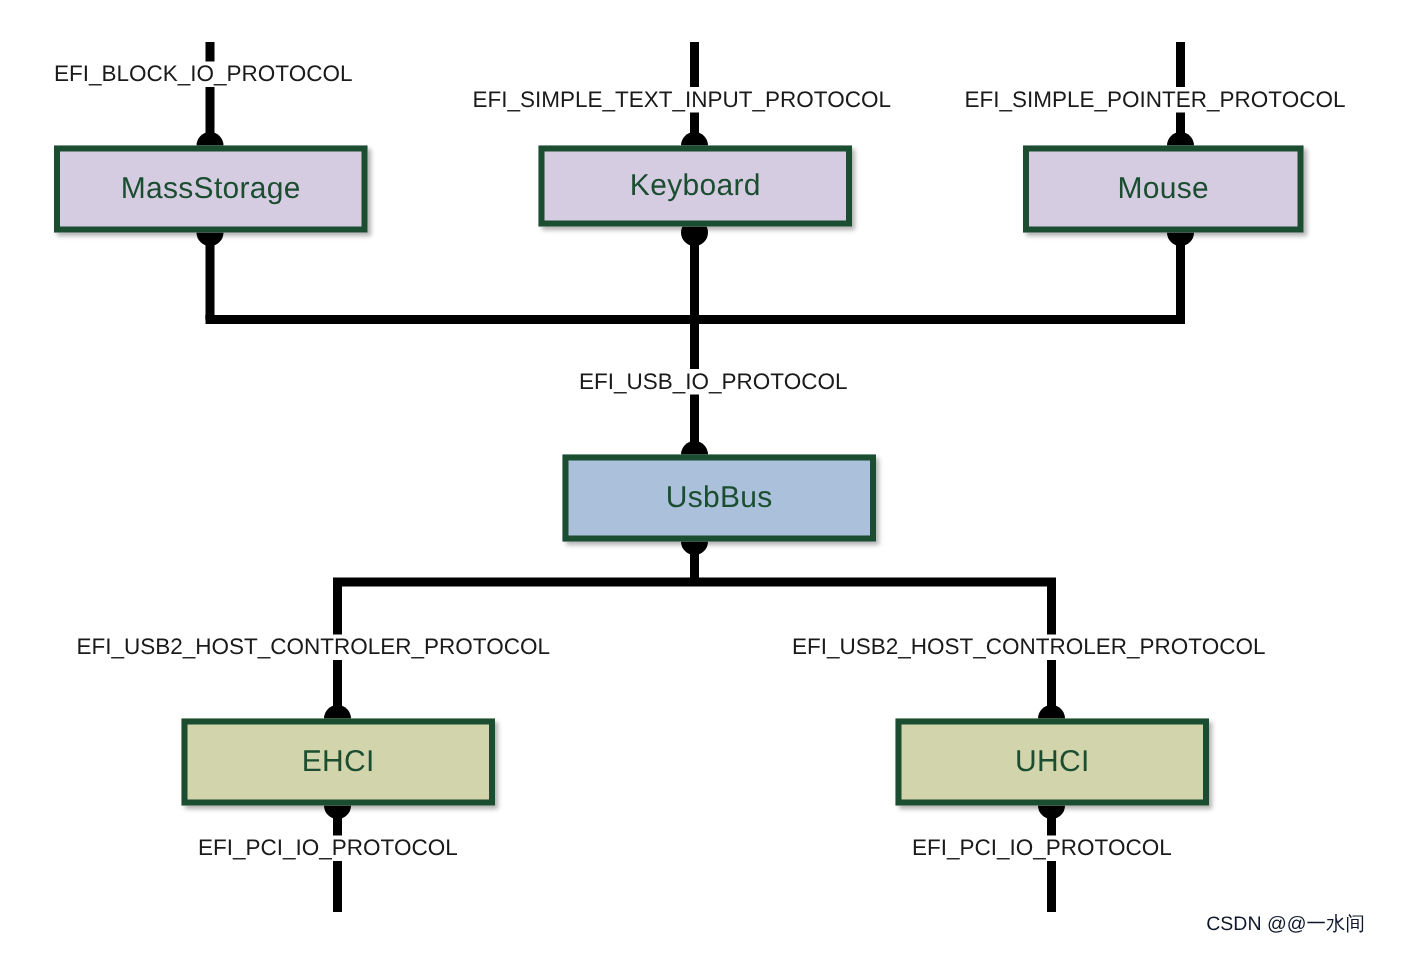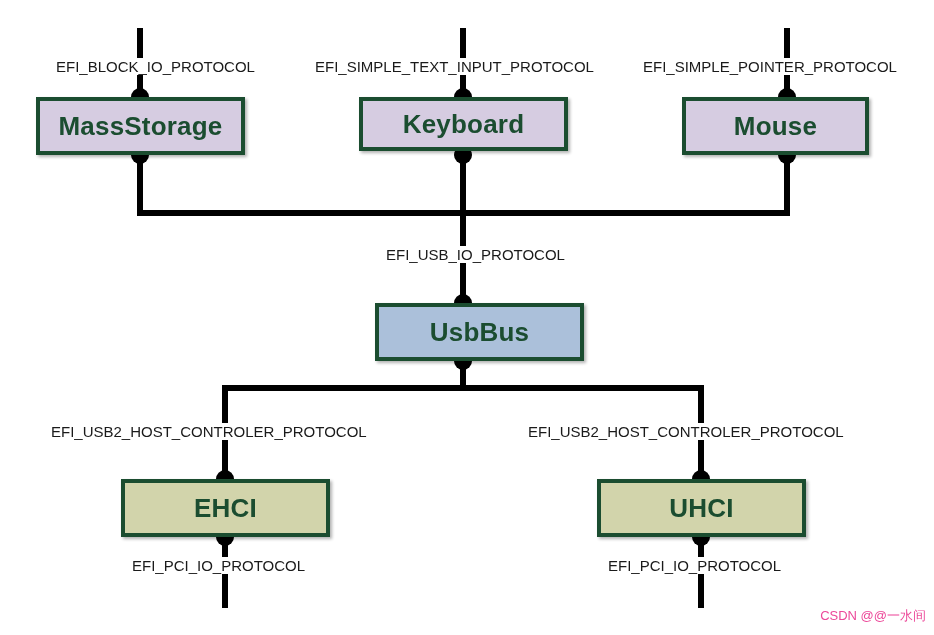--- a/index.html
+++ b/index.html
@@ -29,41 +29,41 @@
   .node {
     position: absolute;
     box-sizing: border-box;
     border: 4px solid #1b4d30;
     display: flex;
     align-items: center;
     justify-content: center;
     box-shadow: 2px 2px 3px rgba(0,0,0,0.30);
   }
   .node-label {
-    font-size: 26px;
-    font-weight: bold;
+    font-size: 20px;
+    font-weight: normal;
     color: #1b4d30;
     letter-spacing: 0.2px;
     white-space: nowrap;
   }
   .edge-label {
     position: absolute;
     font-size: 15px;
     color: #1a1a1a;
     white-space: nowrap;
     background: #ffffff;
     padding: 0 3px;
     line-height: 17px;
   }
   .watermark {
     position: absolute;
-    right: 8px;
+    right: 24px;
     bottom: 10px;
     font-size: 13px;
-    color: #ec4899;
+    color: #0f172a;
     white-space: nowrap;
   }
 </style>
 </head>
 <body>
 
 <div id="diagram-root">
 
   <svg id="wires" viewBox="0 0 934 635">
     <g stroke="#000000" stroke-width="6" fill="none" stroke-linecap="butt">
@@ -96,21 +96,21 @@
       <circle cx="787" cy="155" r="9"></circle>
       <circle cx="463" cy="303" r="9"></circle>
       <circle cx="463" cy="361" r="9"></circle>
       <circle cx="225" cy="479" r="9"></circle>
       <circle cx="225" cy="537" r="9"></circle>
       <circle cx="701" cy="479" r="9"></circle>
       <circle cx="701" cy="537" r="9"></circle>
     </g>
   </svg>
 
-  <div class="edge-label" style="left:33px;  top:58px;margin-left:20px;">EFI_BLOCK_IO_PROTOCOL</div>
+  <div class="edge-label" style="left:33px;  top:41px;">EFI_BLOCK_IO_PROTOCOL</div>
   <div class="edge-label" style="left:312px; top:58px;">EFI_SIMPLE_TEXT_INPUT_PROTOCOL</div>
   <div class="edge-label" style="left:640px; top:58px;">EFI_SIMPLE_POINTER_PROTOCOL</div>
   <div class="edge-label" style="left:363px; top:246px;margin-left:20px;">EFI_USB_IO_PROTOCOL</div>
   <div class="edge-label" style="left:48px;  top:423px;">EFI_USB2_HOST_CONTROLER_PROTOCOL</div>
   <div class="edge-label" style="left:525px; top:423px;">EFI_USB2_HOST_CONTROLER_PROTOCOL</div>
   <div class="edge-label" style="left:129px; top:557px;">EFI_PCI_IO_PROTOCOL</div>
   <div class="edge-label" style="left:605px; top:557px;">EFI_PCI_IO_PROTOCOL</div>
 
   <div class="node" style="left:36px; top:97px; width:209px; height:58px; background:#d6cce1;">
     <span class="node-label">MassStorage</span>

